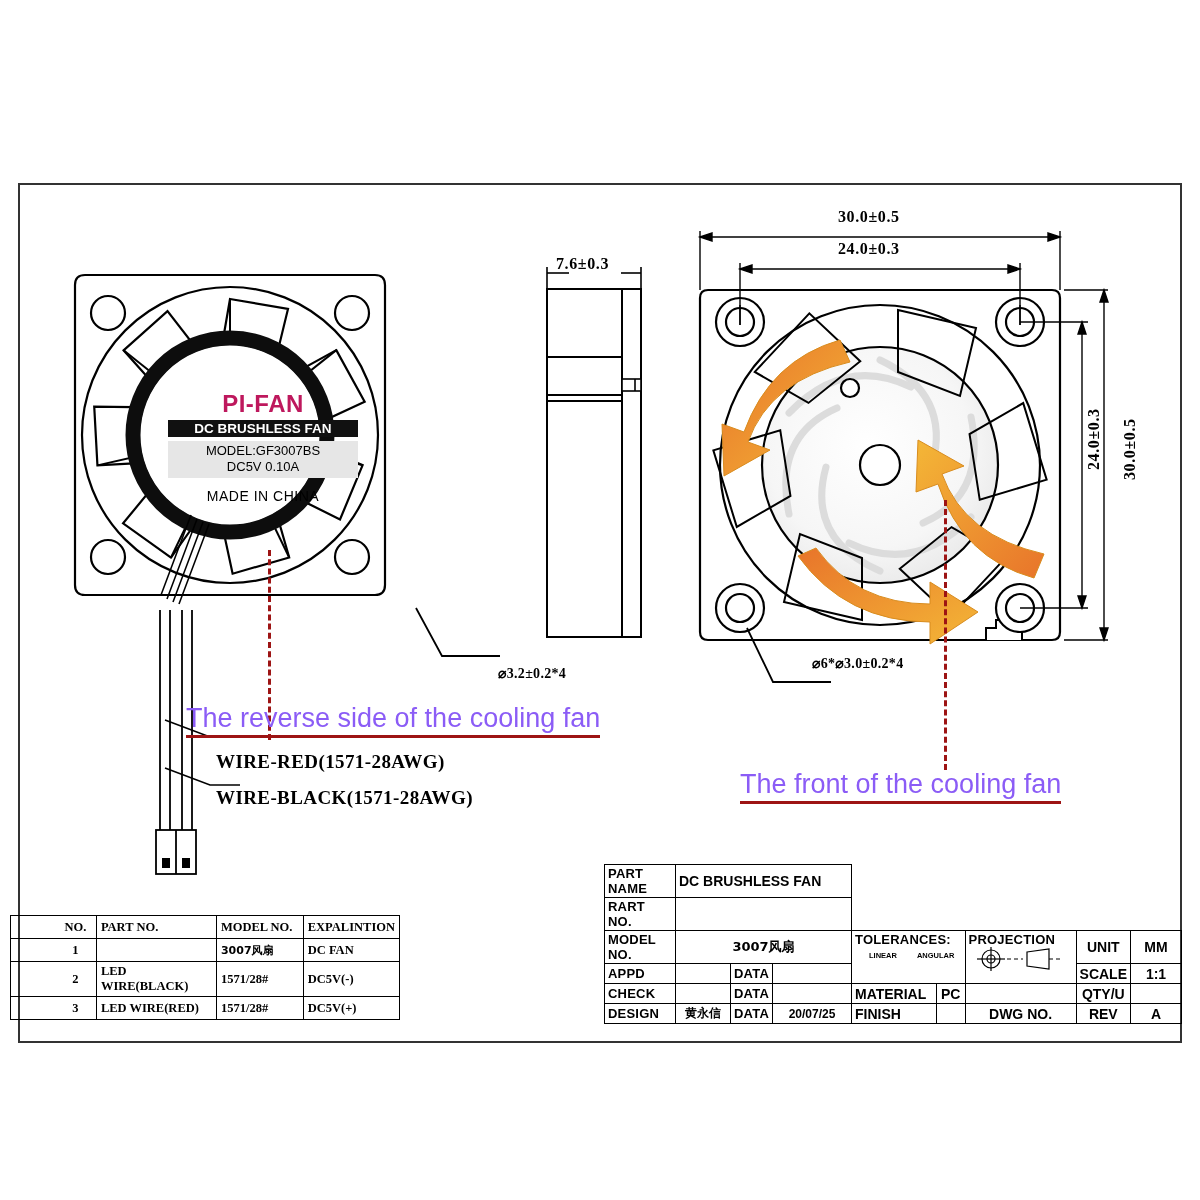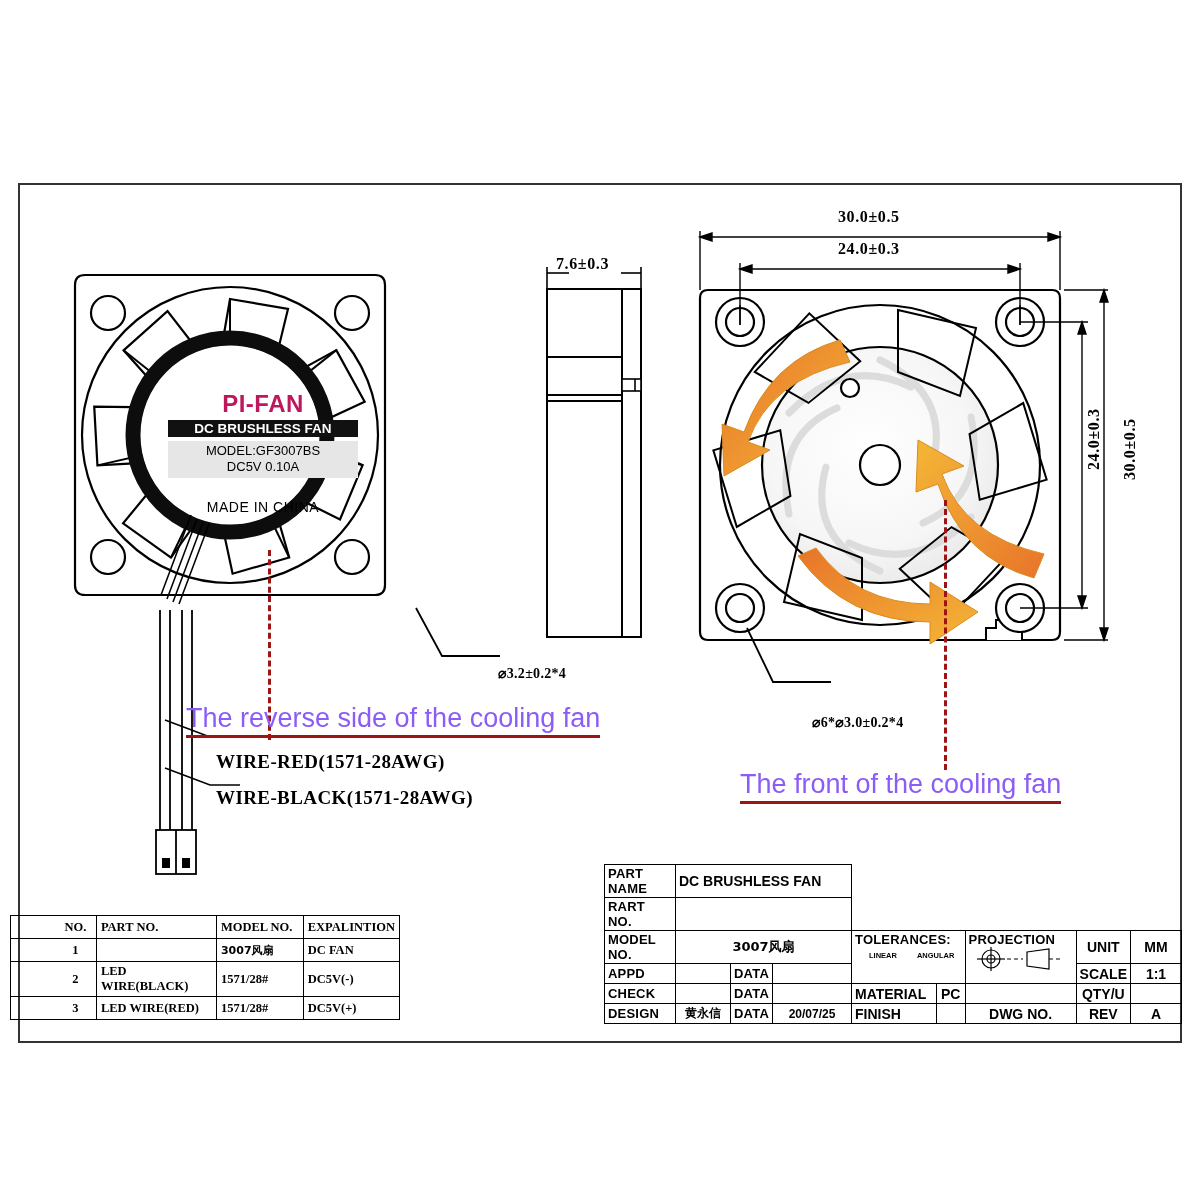--- a/index.html
+++ b/index.html
@@ -84,21 +84,21 @@
 
 <div class="abs" style="left:168px;top:392px;width:190px;text-align:center;">
   <div style="font-family:'Liberation Sans',sans-serif;font-weight:bold;font-size:24px;
               color:#be185d;letter-spacing:.5px;line-height:1;">PI-FAN</div>
   <div style="font-family:'Liberation Sans',sans-serif;font-weight:bold;font-size:13.5px;
               background:#111;color:#fff;margin-top:4px;padding:1px 2px;letter-spacing:0px;">DC BRUSHLESS FAN</div>
   <div style="background:#e6e6e6;margin-top:4px;padding:2px 0;">
     <div style="font-family:'Liberation Sans',sans-serif;font-size:13px;line-height:1.25;">MODEL:GF3007BS</div>
     <div style="font-family:'Liberation Sans',sans-serif;font-size:13px;line-height:1.25;">DC5V      0.10A</div>
   </div>
-  <div style="font-family:'Liberation Sans',sans-serif;font-size:14px;margin-top:21px;
+  <div style="font-family:'Liberation Sans',sans-serif;font-size:14px;margin-top:10px;
               letter-spacing:.5px;text-align:center;">MADE IN CHINA</div>
 </div>
 
 <svg class="abs" style="left:120px;top:600px;" width="140" height="280">
   <g stroke="#000" stroke-width="1.8" fill="none">
     <line x1="40" y1="10" x2="40" y2="230"></line>
     <line x1="50" y1="10" x2="50" y2="230"></line>
     <line x1="62" y1="10" x2="62" y2="230"></line>
     <line x1="72" y1="10" x2="72" y2="230"></line>
   </g>
@@ -233,21 +233,21 @@
   </g>
 </svg>
 <div class="abs dimtxt" style="left:838px;top:208px;">30.0±0.5</div>
 <div class="abs dimtxt" style="left:838px;top:240px;">24.0±0.3</div>
 <div class="abs dimtxt" style="left:1085px;top:470px;transform:rotate(-90deg);transform-origin:left top;">24.0±0.3</div>
 <div class="abs dimtxt" style="left:1121px;top:480px;transform:rotate(-90deg);transform-origin:left top;">30.0±0.5</div>
 
 <svg class="abs" style="left:725px;top:620px;" width="110" height="80">
   <path d="M22 8 L48 62 L106 62" stroke="#000" stroke-width="1.8" fill="none"></path>
 </svg>
-<div class="abs calltxt" style="left:812px;top:714px;">⌀6*⌀3.0±0.2*4</div>
+<div class="abs calltxt" style="left:812px;top:655px;">⌀6*⌀3.0±0.2*4</div>
 
 <div class="abs" style="left:268px;top:550px;width:0;height:190px;
             border-left:3px dashed #9d1414;"></div>
 <div class="abs" style="left:944px;top:500px;width:0;height:270px;
             border-left:3px dashed #9d1414;"></div>
 
 <div class="abs bigcap ul" style="left:186px;top:703px;">The reverse side of the cooling fan</div>
 <div class="abs bigcap ul" style="left:740px;top:769px;">The front of the cooling fan</div>
 
 <div class="abs wiretxt" style="left:216px;top:751px;">WIRE-RED(1571-28AWG)</div>

